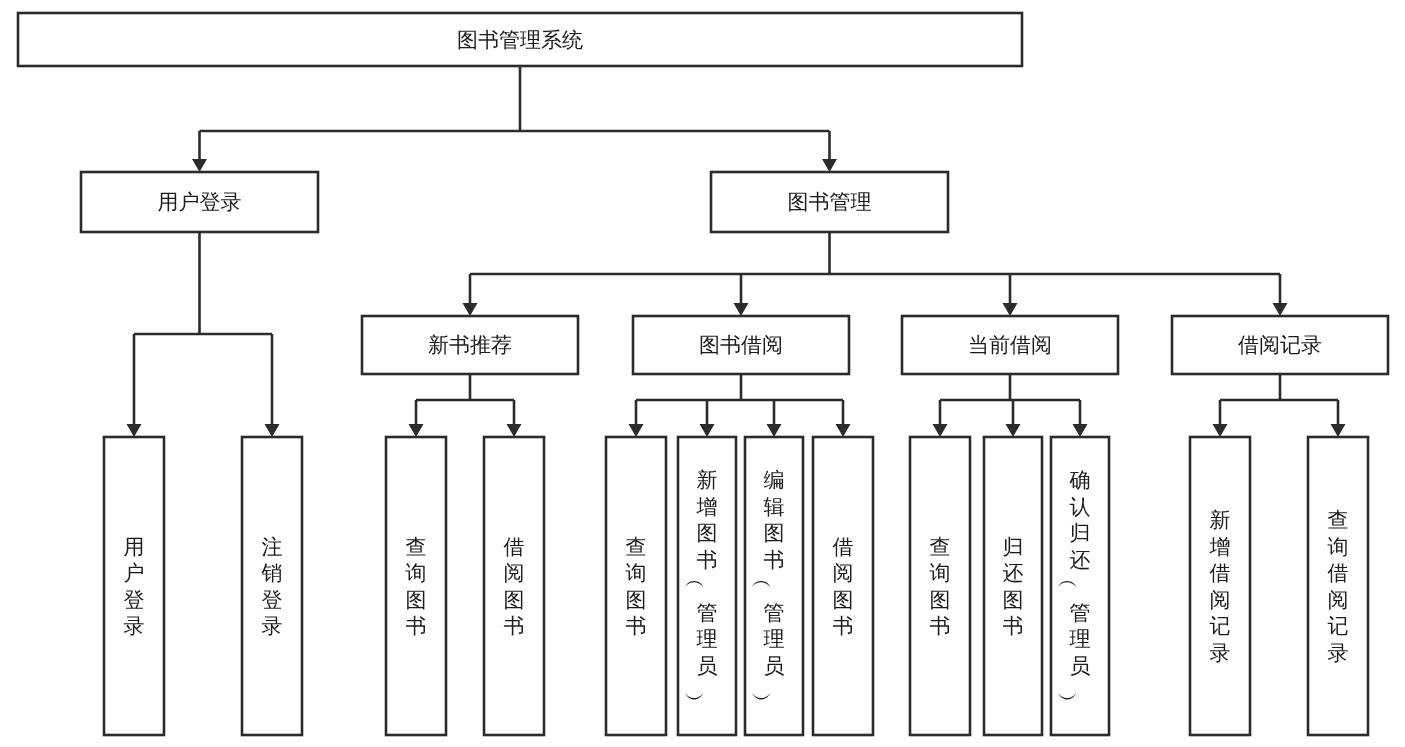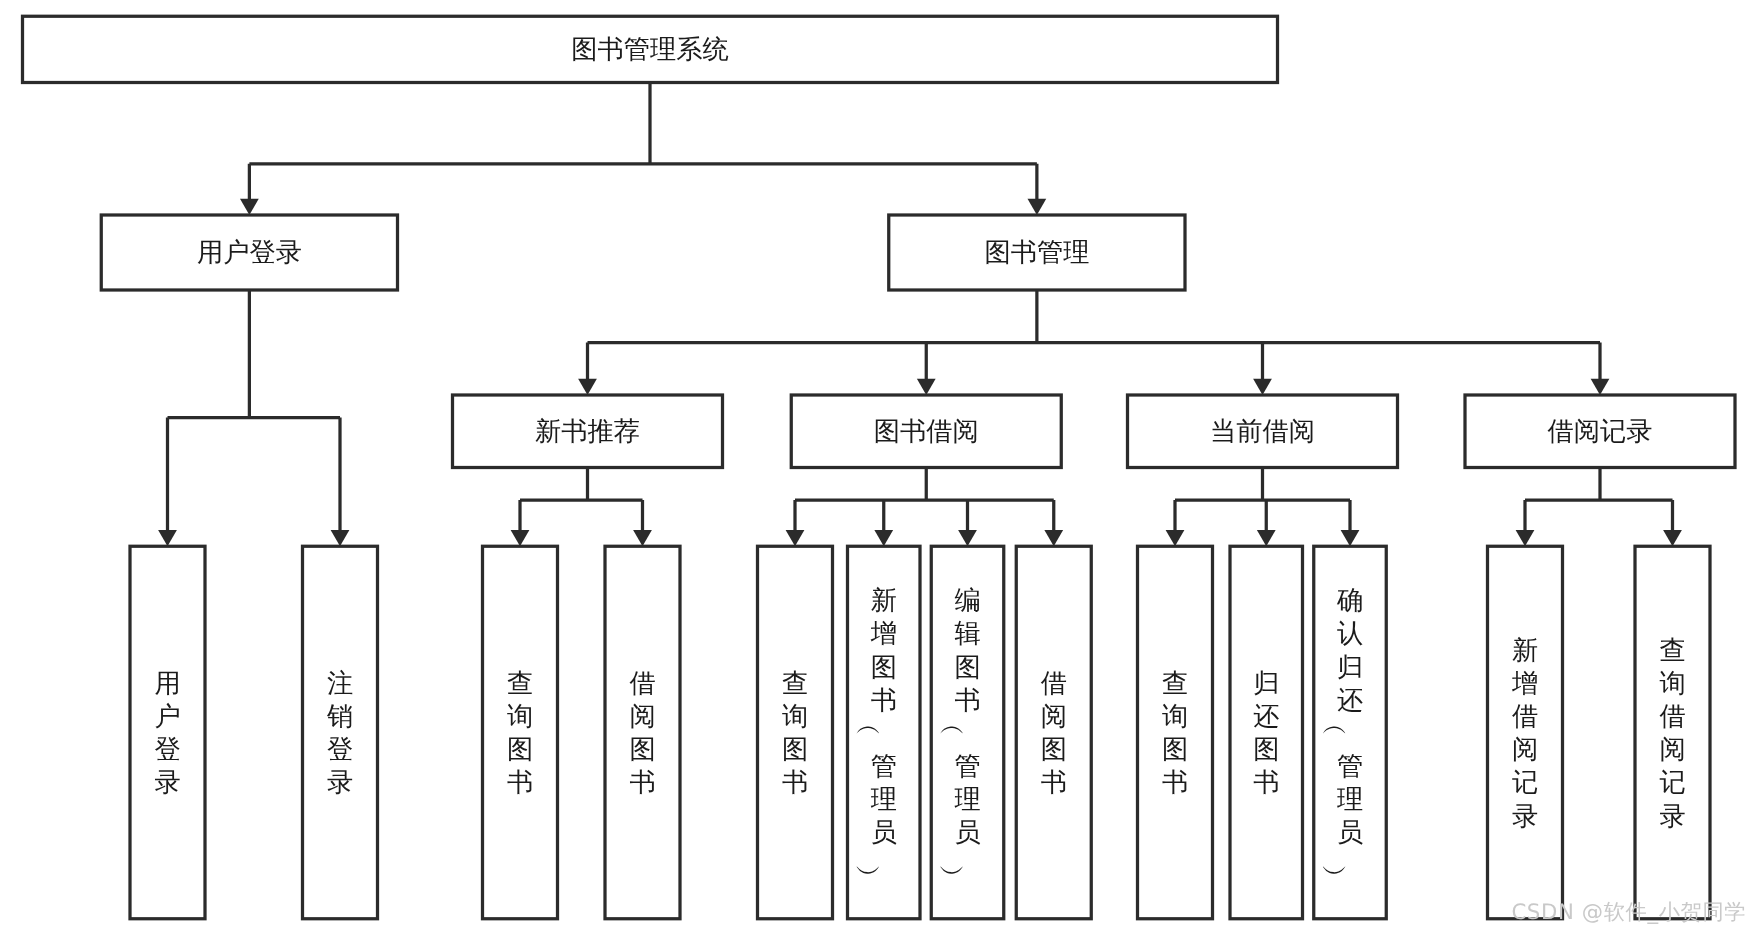--- a/index.html
+++ b/index.html
@@ -163,14 +163,13 @@
         <g>
           <rect x="1190" y="437" width="60" height="298" class="node-box"></rect>
           <text x="1220" y="527.17" class="node-label-v"><tspan x="1220" dy="0">新</tspan><tspan x="1220" dy="26.5">增</tspan><tspan x="1220" dy="26.5">借</tspan><tspan x="1220" dy="26.5">阅</tspan><tspan x="1220" dy="26.5">记</tspan><tspan x="1220" dy="26.5">录</tspan></text>
         </g>
         <g>
           <rect x="1308" y="437" width="60" height="298" class="node-box"></rect>
           <text x="1338" y="527.17" class="node-label-v"><tspan x="1338" dy="0">查</tspan><tspan x="1338" dy="26.5">询</tspan><tspan x="1338" dy="26.5">借</tspan><tspan x="1338" dy="26.5">阅</tspan><tspan x="1338" dy="26.5">记</tspan><tspan x="1338" dy="26.5">录</tspan></text>
         </g>
       </g>
   </svg>
-  <div class="watermark">CSDN @软件_小贺同学</div>
 </div>
 
 </body></html>

